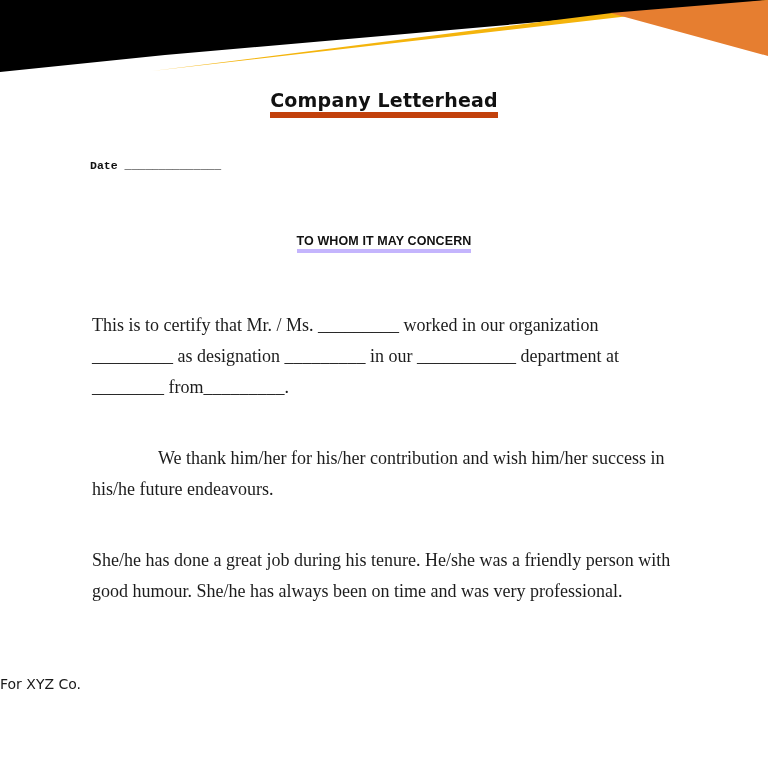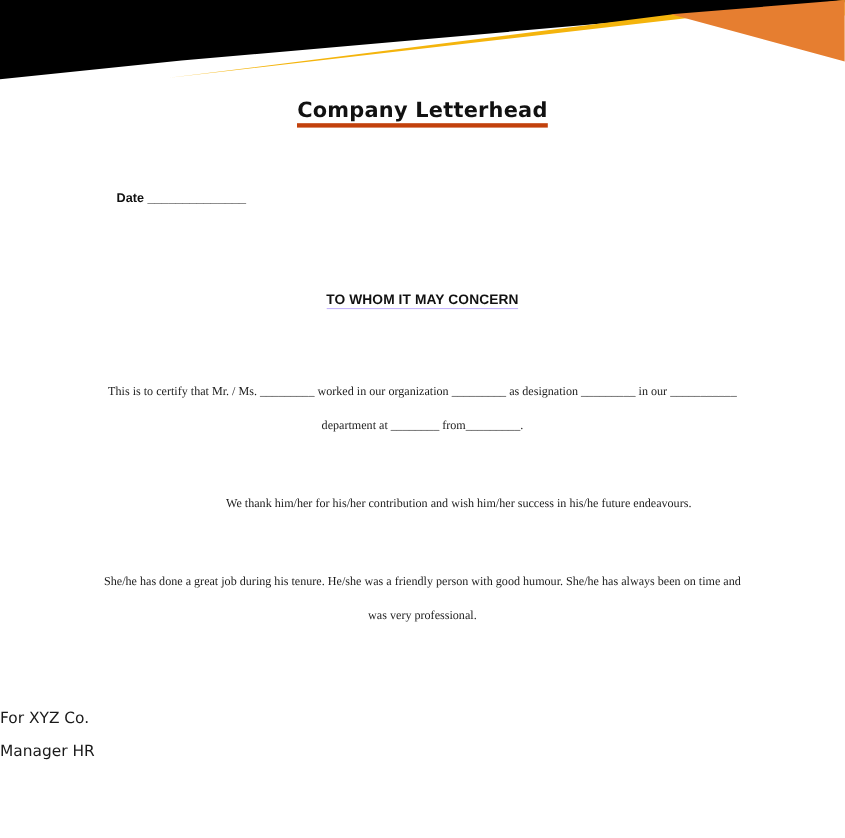--- a/index.html
+++ b/index.html
@@ -44,62 +44,62 @@
     text-align: center;
     font-family: "DejaVu Sans", "Liberation Sans", sans-serif;
     font-weight: bold;
     font-size: 19px;
     letter-spacing: 0.2px;
     color: #111111;
     margin: 0;
     padding-top: 9px;
   }
   .doc-title span {
-    border-bottom: 4px solid #c2410c;
+    border-bottom: 6px solid #c2410c;
     padding-bottom: 1px;
   }
 
   .date-line {
-    font-family: Liberation Sans, sans-serif;
+    font-family: Liberation Mono, monospace;
     font-weight: bold;
     font-size: 11.5px;
     color: #111111;
-    margin: 16px;
+    margin: 0;
     padding-left: 90px;
     padding-top: 48px;
     white-space: pre;
   }
 
   .salutation {
     text-align: center;
     font-family: "Liberation Sans", "DejaVu Sans", sans-serif;
     font-weight: 600;
     font-size: 12.5px;
     letter-spacing: 0.1px;
     color: #111111;
     margin: 0;
     padding-top: 62px;
   }
   .salutation span {
-    border-bottom: 1px solid #c4b5fd;
+    border-bottom: 4px solid #c4b5fd;
     padding-bottom: 1px;
   }
 
   .body-block {
     padding-left: 92px;
     padding-right: 92px;
   }
 
   p.para {
     margin: 0;
     font-family: "Liberation Serif", "DejaVu Serif", serif;
-    font-size: 11px;
+    font-size: 18px;
     line-height: 31px;
     color: #1c1c1c;
-    text-align: center;
+    text-align: left;
   }
   p.para-1 { padding-top: 62px; }
   p.para-2 { padding-top: 40px; }
   p.para-3 { padding-top: 40px; }
   p.para-3 .indent { display: inline-block; width: 66px; }
 
   .signoff {
     padding-top: 62px;
     font-family: "DejaVu Sans", "Liberation Sans", sans-serif;
     font-size: 14px;
@@ -135,16 +135,15 @@
   <div class="body-block">
     <p class="para para-1">This is to certify that Mr. / Ms. _________ worked in our organization _________ as designation _________ in our ___________   department   at ________ from_________.</p>
 
     <p class="para para-3"><span class="indent"></span><span>We thank him/her for his/her contribution and wish him/her success in his/he future endeavours.</span></p>
 
     <p class="para para-2">She/he has done a great job during his tenure. He/she was a friendly person with good humour. She/he has always been on time and was very professional.</p>
   </div>
 
   <div class="signoff">
     <div>For XYZ Co.</div>
-    <div>Manager HR</div>
   </div>
 
 </div>
 
 </body></html>

